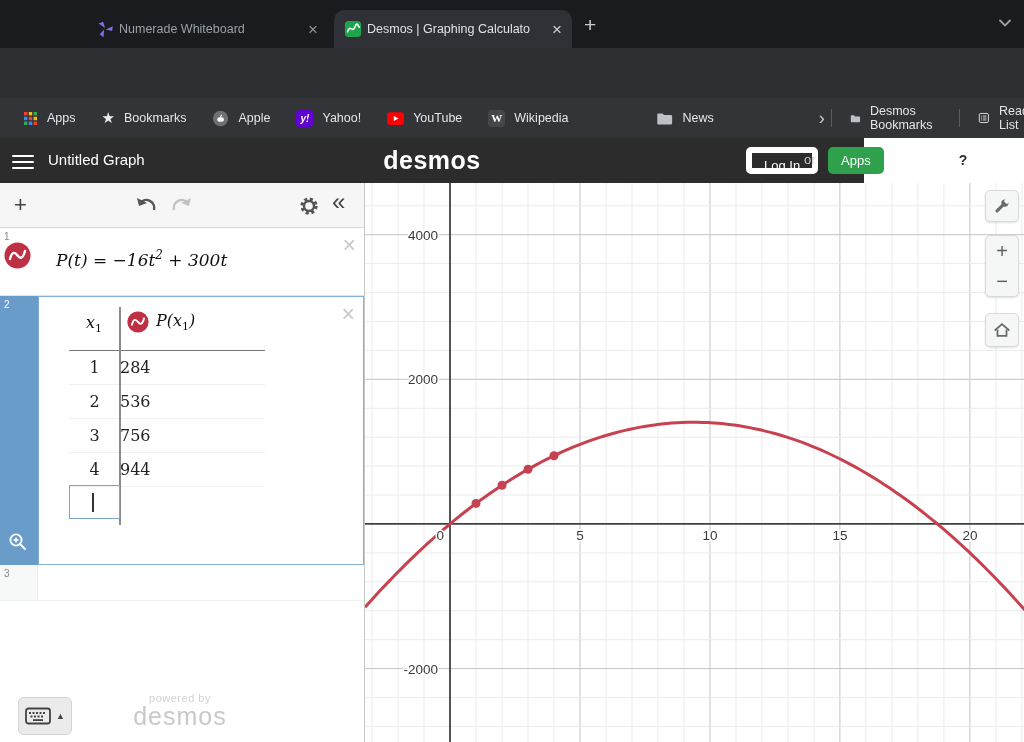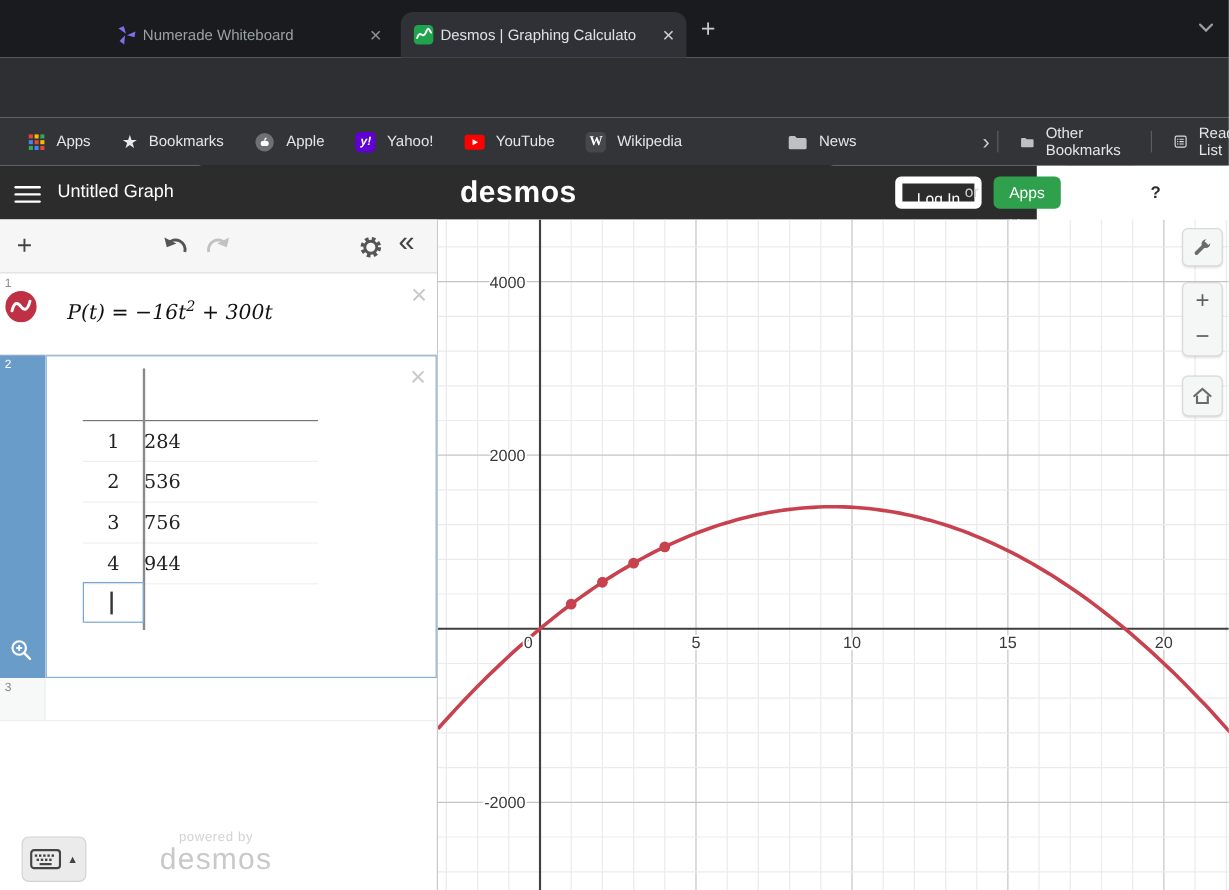--- a/index.html
+++ b/index.html
@@ -239,21 +239,21 @@
       </svg>
       <span>News</span>
     </div>
     <span style="margin-left:92px;font-size:18px;color:#c7cace">›</span>
     <div class="bm-right">
       <div class="bm-sep"></div>
       <div class="bm">
         <svg width="17" height="15" viewBox="0 0 20 17">
           <path d="M1.5,4 a1.5,1.5 0 0 1 1.5,-1.5 h4.5 l2,2 h8 a1.5,1.5 0 0 1 1.5,1.5 v8 a1.5,1.5 0 0 1 -1.5,1.5 H3 a1.5,1.5 0 0 1 -1.5,-1.5 z" fill="#bdc1c6"></path>
         </svg>
-        <span>Other Bookmarks</span>
+        <span>Desmos Bookmarks</span>
       </div>
       <div class="bm-sep"></div>
       <div class="bm" style="margin-right:6px">
         <svg width="16" height="16" viewBox="0 0 18 18">
           <rect x="2" y="2" width="14" height="14" rx="2" stroke="#dadce0" stroke-width="1.5" fill="none"></rect>
           <line x1="7.5" y1="6" x2="13" y2="6" stroke="#dadce0" stroke-width="1.4"></line>
           <line x1="7.5" y1="9" x2="13" y2="9" stroke="#dadce0" stroke-width="1.4"></line>
           <line x1="7.5" y1="12" x2="13" y2="12" stroke="#dadce0" stroke-width="1.4"></line>
           <rect x="4.5" y="5.3" width="1.5" height="1.5" fill="#dadce0"></rect>
           <rect x="4.5" y="8.3" width="1.5" height="1.5" fill="#dadce0"></rect>
@@ -324,20 +324,30 @@
       <div id="row2-gutter">
         <span class="rownum">2</span>
         <svg id="zoomfit" viewBox="0 0 22 22">
           <circle cx="9" cy="9" r="5.6" stroke="#fff" stroke-width="1.8" fill="none"></circle>
           <line x1="13.2" y1="13.2" x2="18" y2="18" stroke="#fff" stroke-width="2" stroke-linecap="round"></line>
           <line x1="6.5" y1="9" x2="11.5" y2="9" stroke="#fff" stroke-width="1.6"></line>
           <line x1="9" y1="6.5" x2="9" y2="11.5" stroke="#fff" stroke-width="1.6"></line>
         </svg>
       </div>
       <div id="table-area">
+        <div id="thead">
+          <div id="th1" class="math"><span>x</span><sub>1</sub></div>
+          <div id="th2">
+            <svg width="22" height="22" viewBox="0 0 27 27">
+              <circle cx="13.5" cy="13.5" r="13" fill="#bf3044"></circle>
+              <path d="M6,17 C8,9 11,10 13.5,13.5 S19,17 21,9" stroke="#fff" stroke-width="2.4" fill="none" stroke-linecap="round"></path>
+            </svg>
+            <span class="math"><span>P(x</span><sub>1</sub><span>)</span></span>
+          </div>
+        </div>
         <div id="thead-rule"></div>
         <div id="table-rows">
             <div class="trow">
               <div class="tc1">1</div>
               <div class="tc2">284</div>
             </div>
             <div class="trow">
               <div class="tc1">2</div>
               <div class="tc2">536</div>
             </div>

